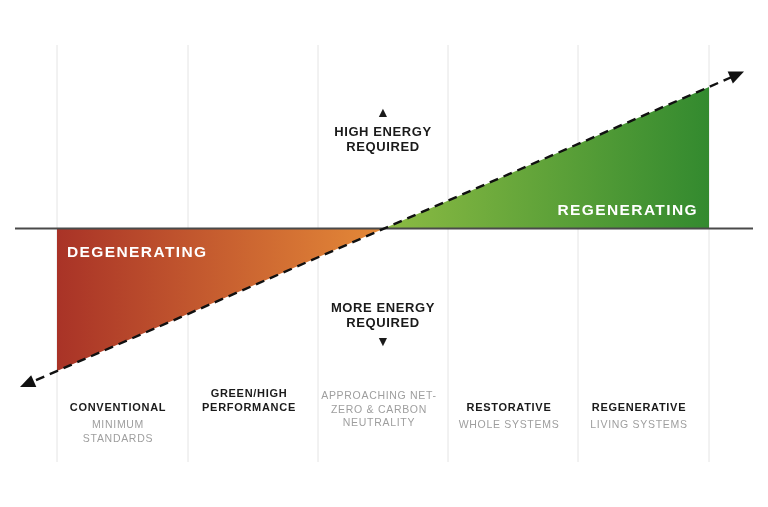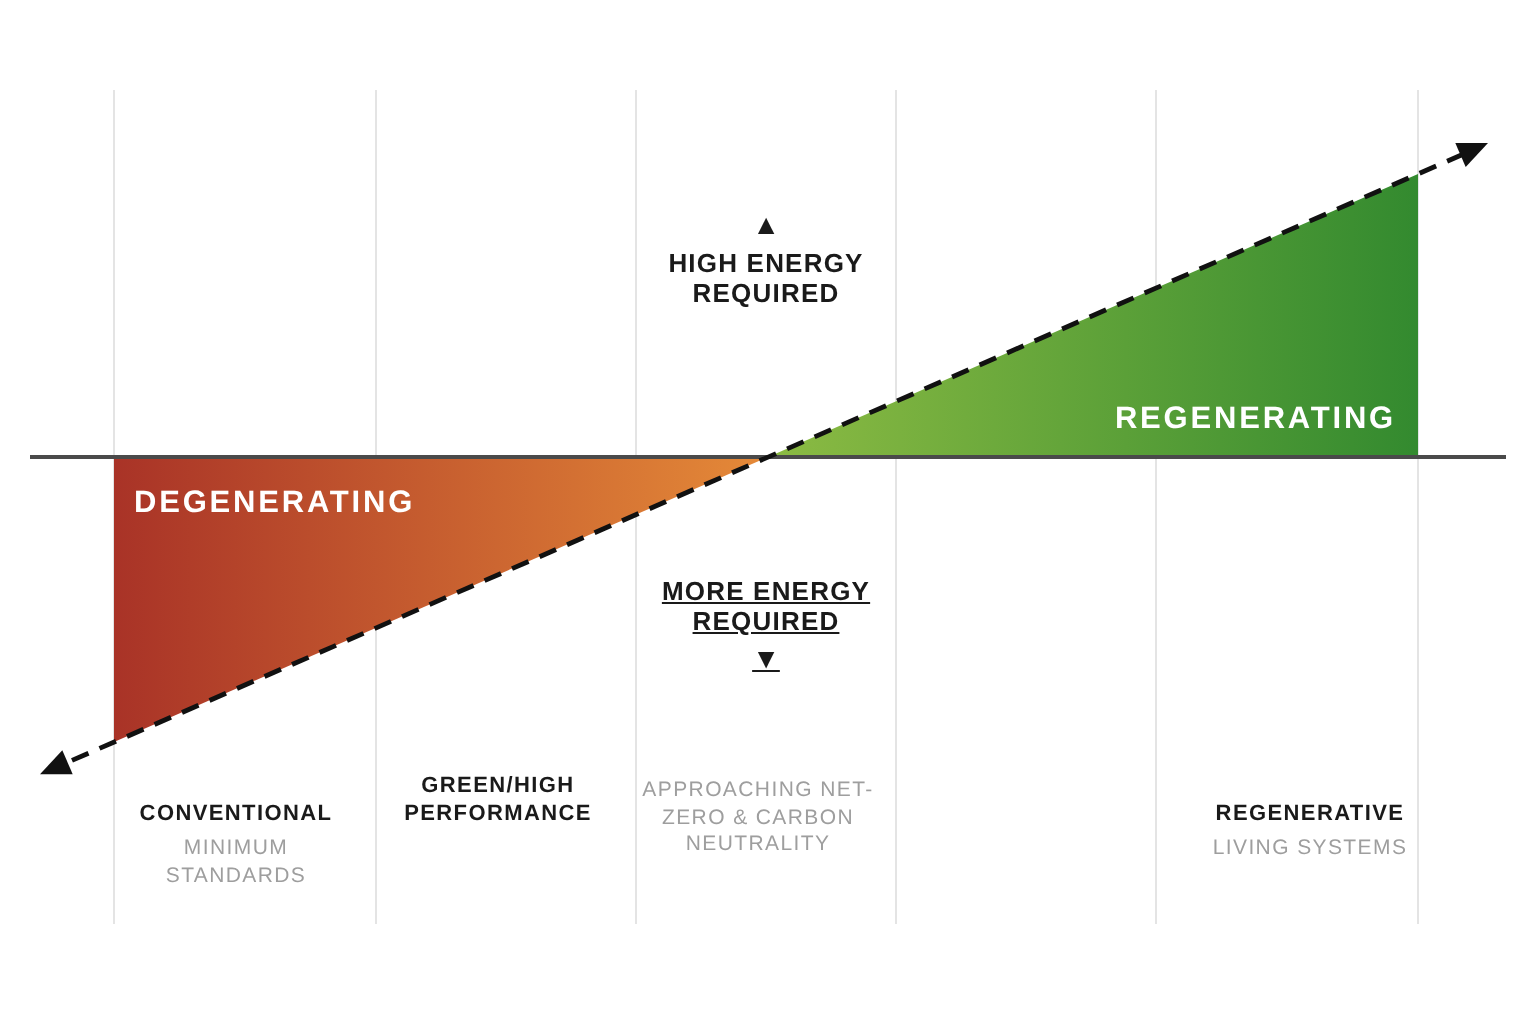--- a/index.html
+++ b/index.html
@@ -25,21 +25,21 @@
     position:absolute;
     left:323px;width:120px;
     text-align:center;
     color:#1a1a1a;
     font-weight:bold;
     font-size:13px;
     line-height:15px;
     letter-spacing:0.6px;
   }
   .energy.up{top:104px;}
-  .energy.down{top:288px;text-decoration:underline;}
+  .energy.down{top:300px;}
   .energy .tri{
     display:block;
     font-size:14px;
     line-height:16px;
     letter-spacing:0;
   }
   .energy.up .tri{margin-bottom:4px;}
   .energy.down .tri{margin-top:3px;}
   .col{
     position:absolute;
@@ -62,21 +62,21 @@
     margin-top:4px;
     font-size:10.5px;
     line-height:13.5px;
     letter-spacing:0.7px;
     color:#9e9e9e;
   }
   .col.c1{left:57px;}
   .col.c2{left:188px;}
   .col.c3{left:318px;}
   .col.c4{left:448px;}
-  .col.c5{left:578px;margin-left:16px;}
+  .col.c5{left:578px;}
 </style>
 </head>
 <body>
 
 <div class="canvas">
 
   <svg class="chart-svg" width="768" height="507" viewBox="0 0 768 507">
     <defs>
       <linearGradient id="gradDegen" x1="0" y1="0" x2="1" y2="0">
         <stop offset="0" stop-color="#a93327"></stop>
@@ -126,20 +126,26 @@
     <div class="col-sub">MINIMUM STANDARDS</div>
   </div>
   <div class="col c2">
     <div class="col-title">
         <span>GREEN/HIGH PERFORMANCE</span>
       </div>
   </div>
   <div class="col c3">
     <div class="col-sub">APPROACHING NET-ZERO &amp; CARBON NEUTRALITY</div>
   </div>
+  <div class="col c4">
+    <div class="col-title">
+        <span>RESTORATIVE</span>
+      </div>
+    <div class="col-sub">WHOLE SYSTEMS</div>
+  </div>
   <div class="col c5">
     <div class="col-title">
         <span>REGENERATIVE</span>
       </div>
     <div class="col-sub">LIVING SYSTEMS</div>
   </div>
 
 </div>
 
 </body></html>

